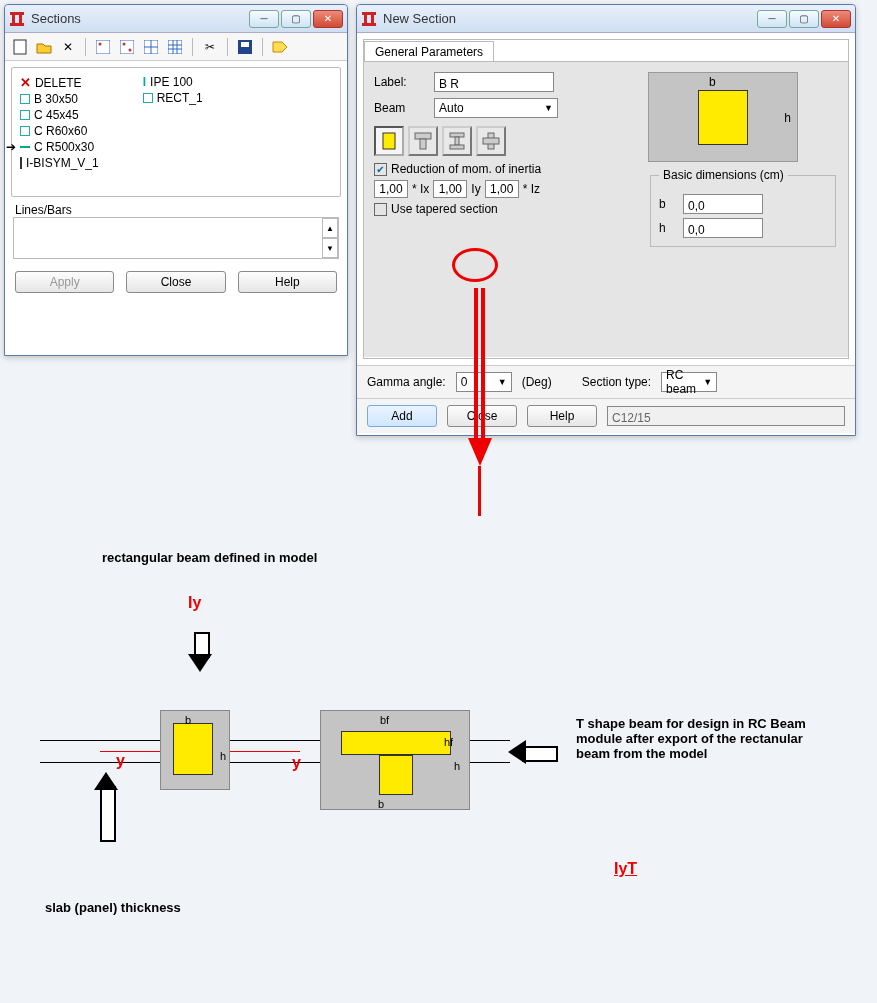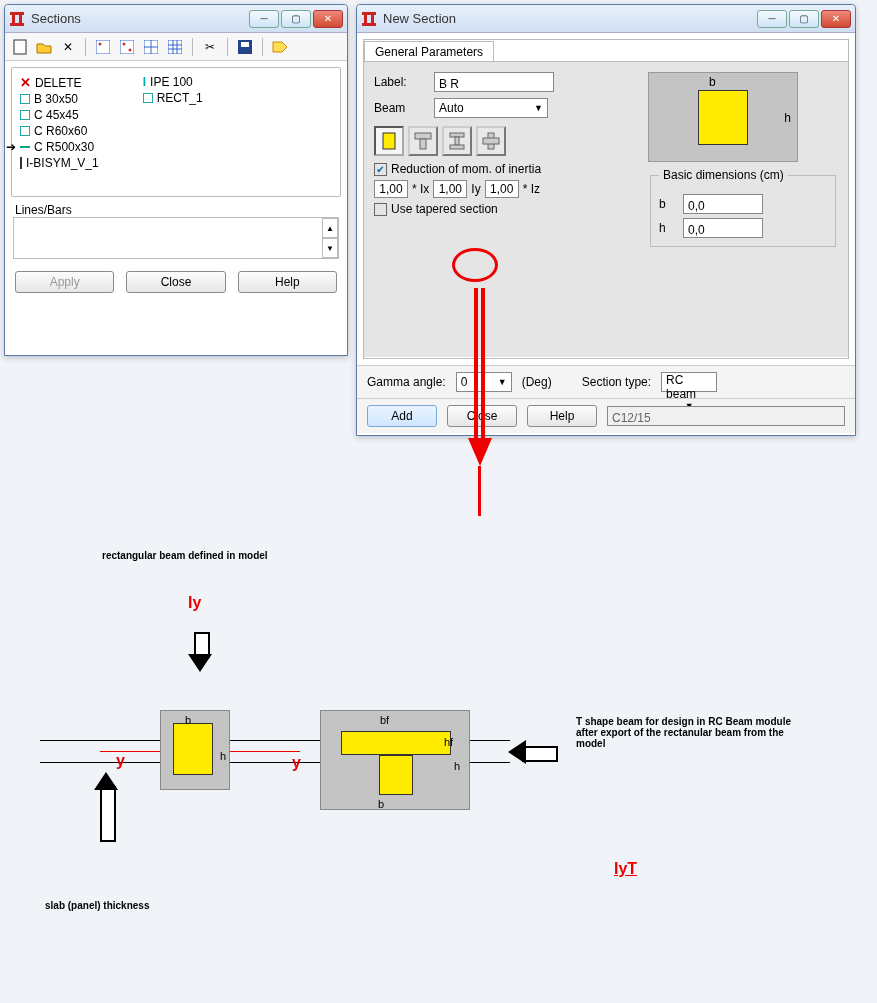--- a/index.html
+++ b/index.html
@@ -129,37 +129,37 @@
     width:150px;height:100px;background:#c4c4c4;border:1px solid #999;position:relative;
   }
   .fieldset{border:1px solid #bbb;padding:8px 8px 4px;margin-top:6px;}
   .fieldset legend{font-size:12px;padding:0 4px;}
   .dim-row{display:flex;align-items:center;gap:10px;margin:4px 0;}
   .dim-row label{width:14px;}
   .bottom-row{display:flex;align-items:center;gap:10px;padding:6px 10px;border-top:1px solid #ccc;background:#f4f4f4;}
   .bottom-row .combo{width:56px;}
   .bottom-row .btn{flex:0 0 70px;}
   .bottom-row .btn.add{ background:linear-gradient(#eaf4ff,#cfe6ff); border-color:#7aa8d8;}
-  .sel-combo{width:90px;flex-direction:column;}
+  .sel-combo{width:90px;}
   .ro{background:#f0f0f0;color:#666;}
   
   .red-circle{
     position:absolute; border:3px solid #e00; border-radius:50%;
     width:46px;height:34px;
     pointer-events:none;
   }
   .red-arrow-shaft{position:absolute;background:#e00;pointer-events:none;}
   .red-arrow-head{
     position:absolute;width:0;height:0;
     border-left:12px solid transparent;border-right:12px solid transparent;
     border-top:28px solid #e00;pointer-events:none;
   }
   
   .diagram{position:absolute;left:40px;top:540px;width:800px;height:430px;}
-  .diag-text{position:absolute;font-weight:bold;font-size:10px;color:#000;}
+  .diag-text{position:absolute;font-weight:bold;font-size:13px;color:#000;}
   .diag-red{color:#e00;font-weight:bold;font-size:16px;position:absolute;}
   .hollow-arrow-down{
     position:absolute;width:24px;height:40px;
   }
   .hollow-arrow-down::before{
     content:"";position:absolute;left:6px;top:0;width:12px;height:22px;border:2px solid #000;background:#fff;
   }
   .hollow-arrow-down::after{
     content:"";position:absolute;left:0;top:22px;width:0;height:0;
     border-left:12px solid transparent;border-right:12px solid transparent;border-top:18px solid #000;
@@ -357,21 +357,21 @@
       <div style="display:flex;gap:20px;">
         <div style="flex:1">
           <div class="form-row">
             <label>Label:</label>
             <div class="txtin" style="width:120px">
                 <span>B R</span>
               </div>
           </div>
           <div class="form-row">
             <label>Beam</label>
-            <div class="combo" style="width:114px">
+            <div class="combo" style="width:124px">
                 <span>Auto</span>
                 <span class="arr">▼</span>
               </div>
           </div>
           <div class="shape-btns">
             <div class="shape-btn sel">
                 <svg width="18" height="20">
                   <rect x="3" y="2" width="12" height="16" fill="#ffeb00" stroke="#333"></rect>
                 </svg>
               </div>

